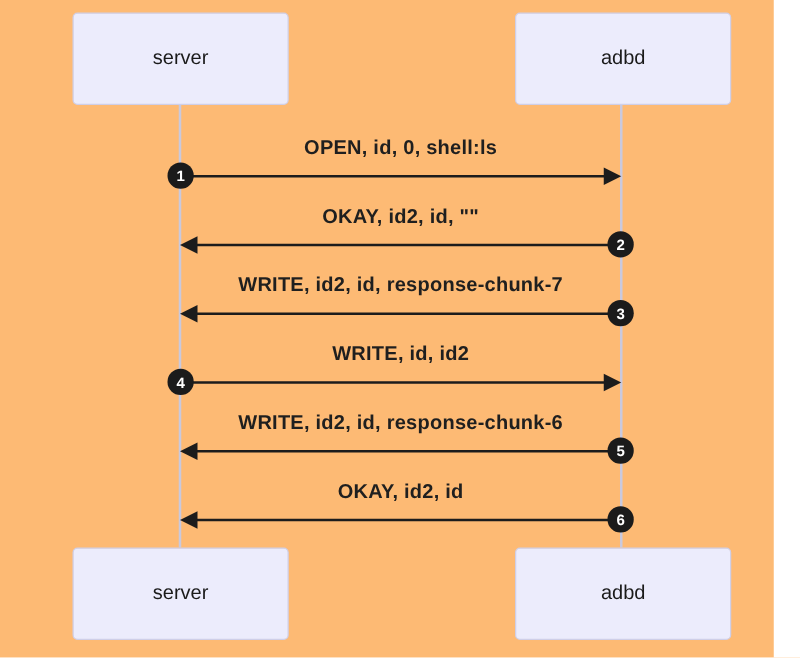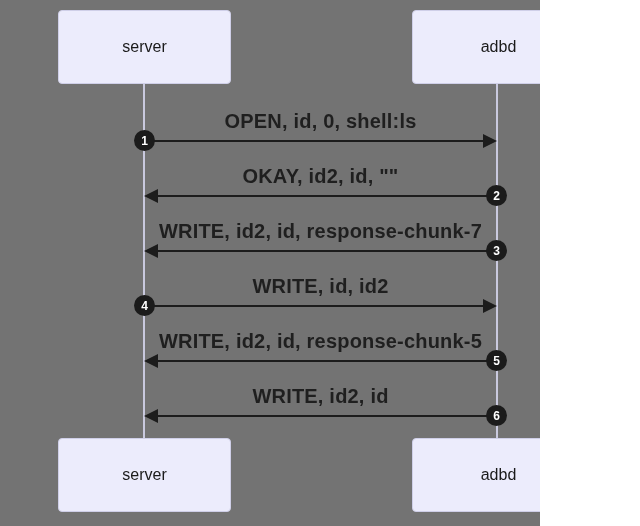--- a/index.html
+++ b/index.html
@@ -1,20 +1,20 @@
 <!DOCTYPE html>
 <html><head>
 <meta charset="utf-8">
 <style>
   html, body { margin: 0; padding: 0; background: #ffffff; }
   .canvas {
     position: relative;
-    width: 540px;
+    width: 619px;
     height: 526px;
-    background: #737373;
+    background: #fdba74;
     font-family: "Liberation Sans", sans-serif;
     overflow: hidden;
   }
   .lifeline {
     position: absolute;
     top: 84px;
     height: 354px;
     width: 2px;
     background: #c9c9de;
   }
@@ -36,21 +36,21 @@
   .actor-box.top-left     { left: 58px;  top: 10px; }
   .actor-box.top-right    { left: 412px; top: 10px; }
   .actor-box.bottom-left  { left: 58px;  top: 438px; }
   .actor-box.bottom-right { left: 412px; top: 438px; }
   .message .msg-label {
     position: absolute;
     left: 144px;
     width: 353px;
     top: calc(var(--y) - 31px);
     text-align: center;
-    font-size: 20px;
+    font-size: 16px;
     font-weight: 600;
     letter-spacing: 0.2px;
     color: #1f1f1f;
     white-space: nowrap;
   }
   .message .msg-line {
     position: absolute;
     height: 2px;
     background: #1c1c1c;
     top: calc(var(--y) - 1px);
@@ -131,26 +131,26 @@
   </div>
 
   <div class="message ltr m4">
     <div class="msg-label">WRITE, id, id2</div>
     <div class="msg-line"></div>
     <div class="msg-arrowhead"></div>
     <div class="msg-num">4</div>
   </div>
 
   <div class="message rtl m5">
-    <div class="msg-label">WRITE, id2, id, response-chunk-5</div>
+    <div class="msg-label">WRITE, id2, id, response-chunk-6</div>
     <div class="msg-line"></div>
     <div class="msg-arrowhead"></div>
     <div class="msg-num">5</div>
   </div>
 
   <div class="message rtl m6">
-    <div class="msg-label">WRITE, id2, id</div>
+    <div class="msg-label">OKAY, id2, id</div>
     <div class="msg-line"></div>
     <div class="msg-arrowhead"></div>
     <div class="msg-num">6</div>
   </div>
 
 </div>
 
 </body></html>

